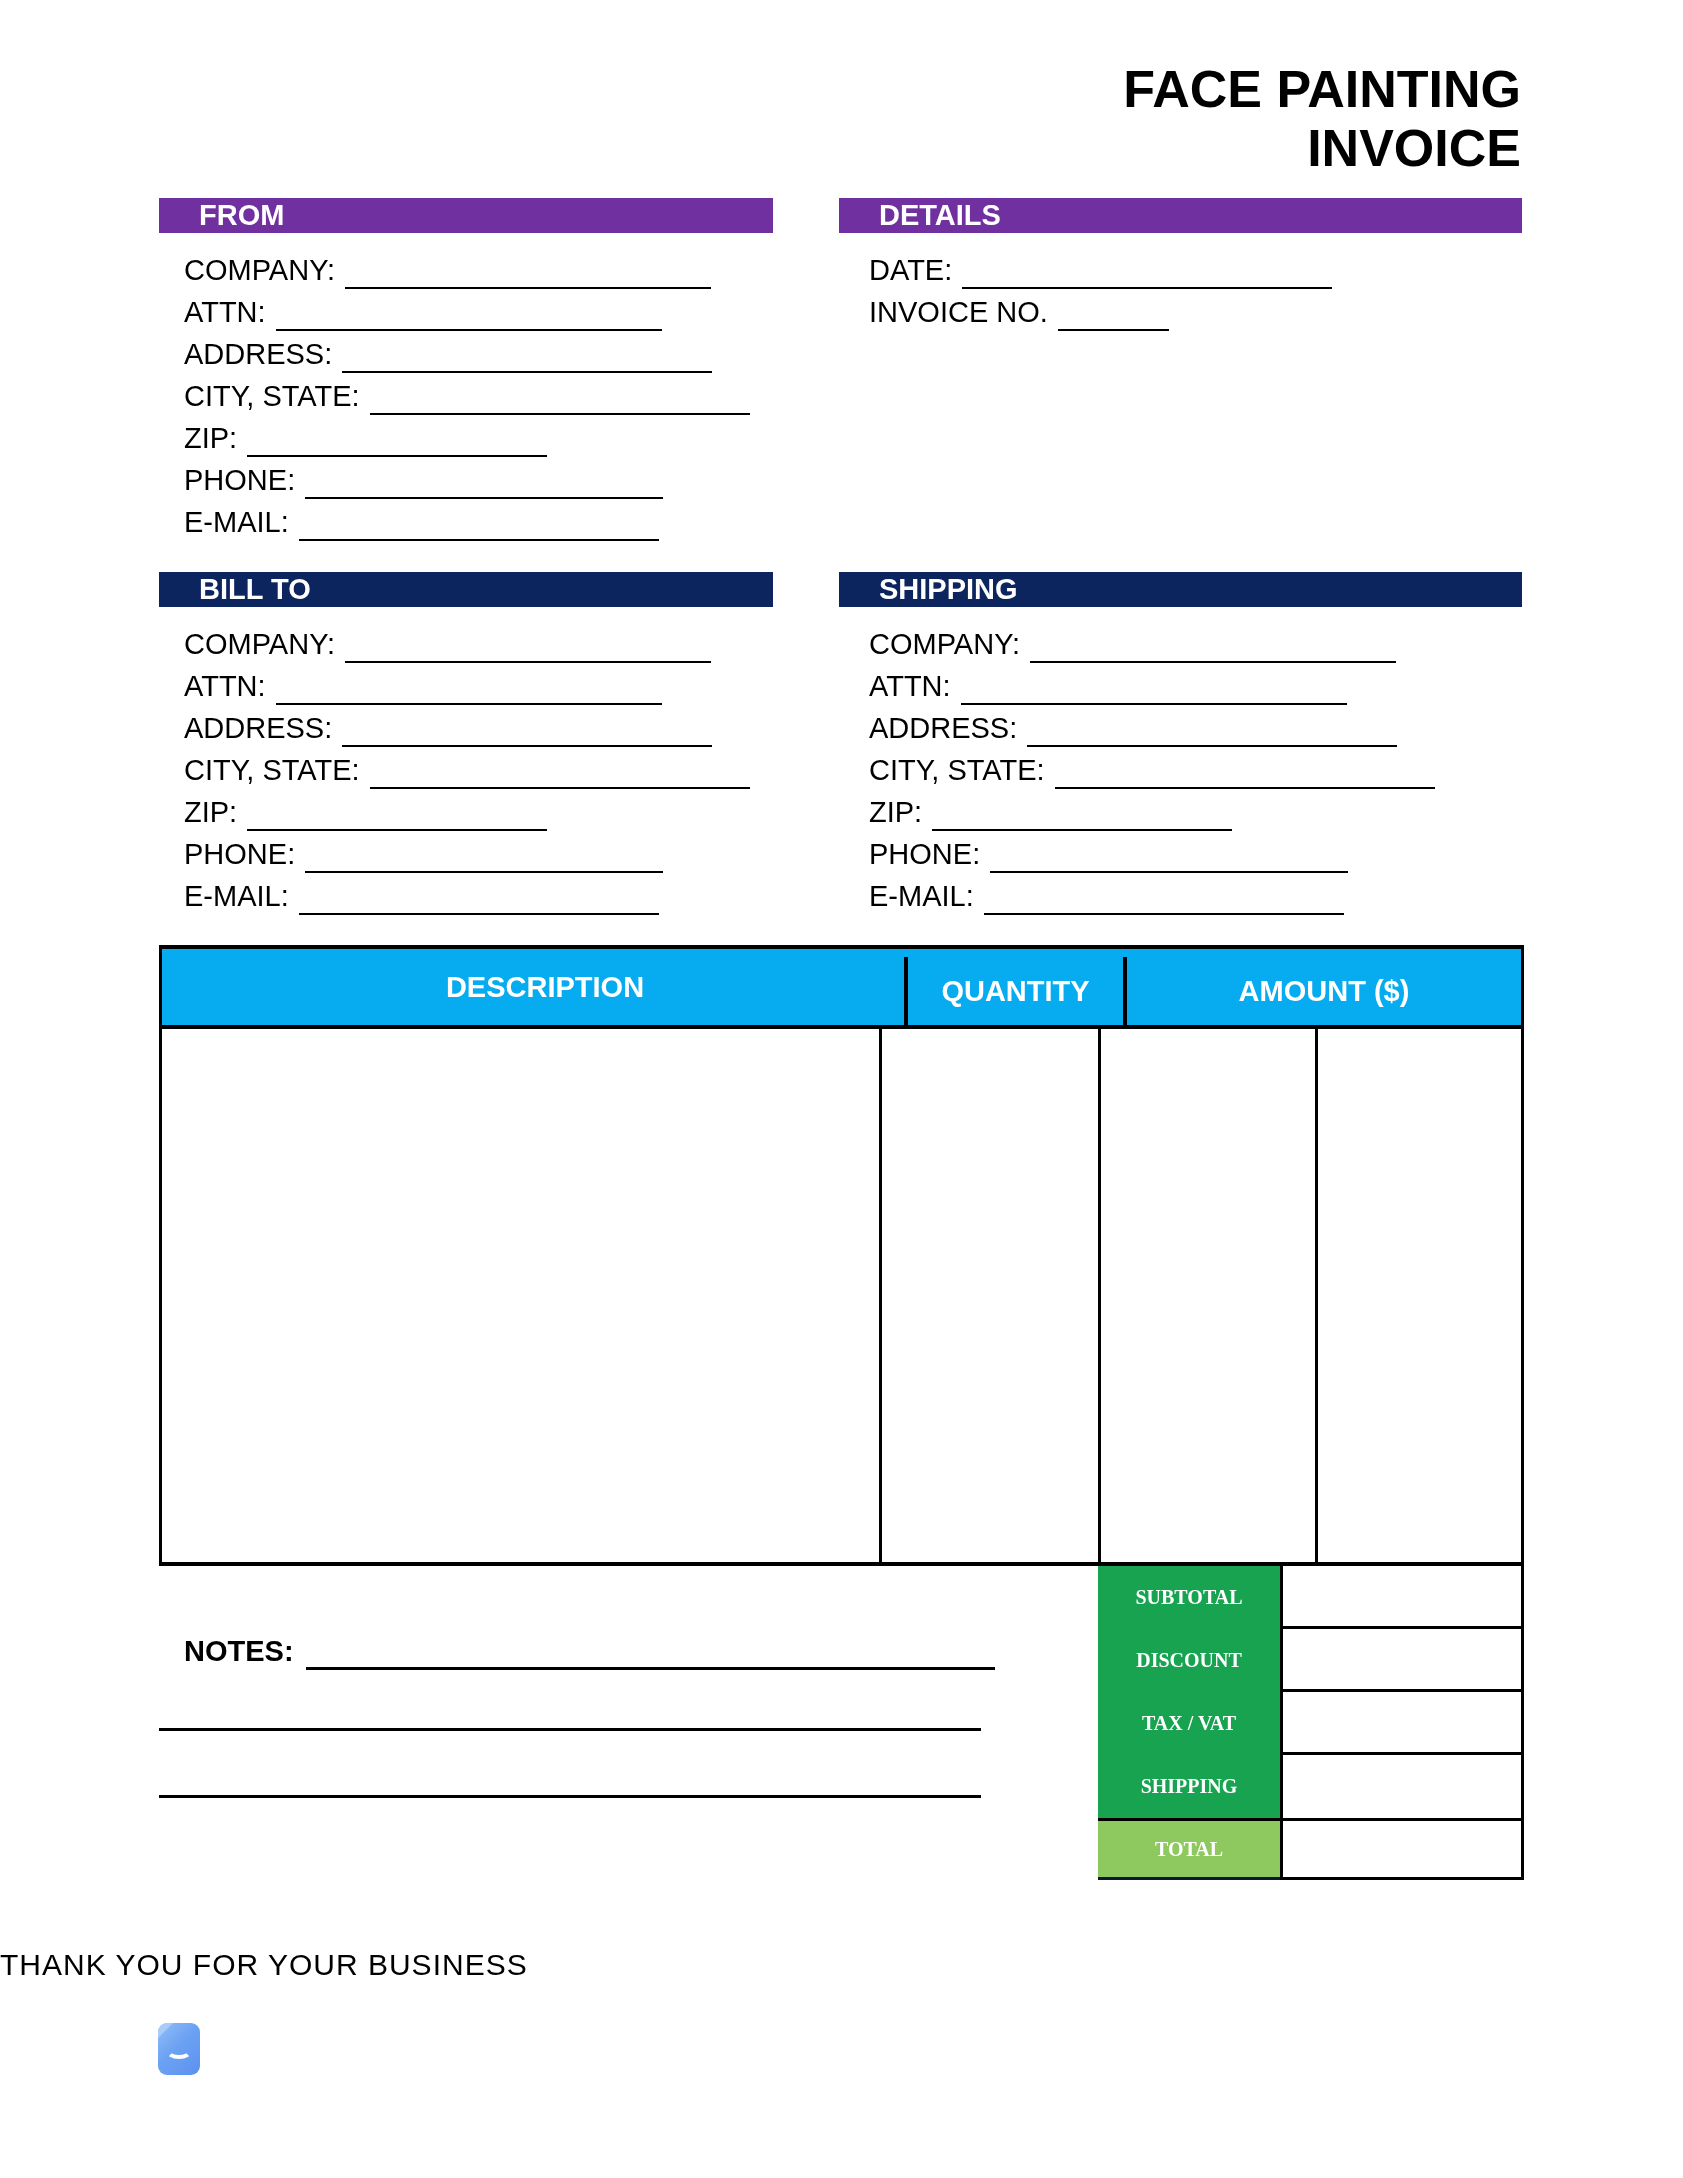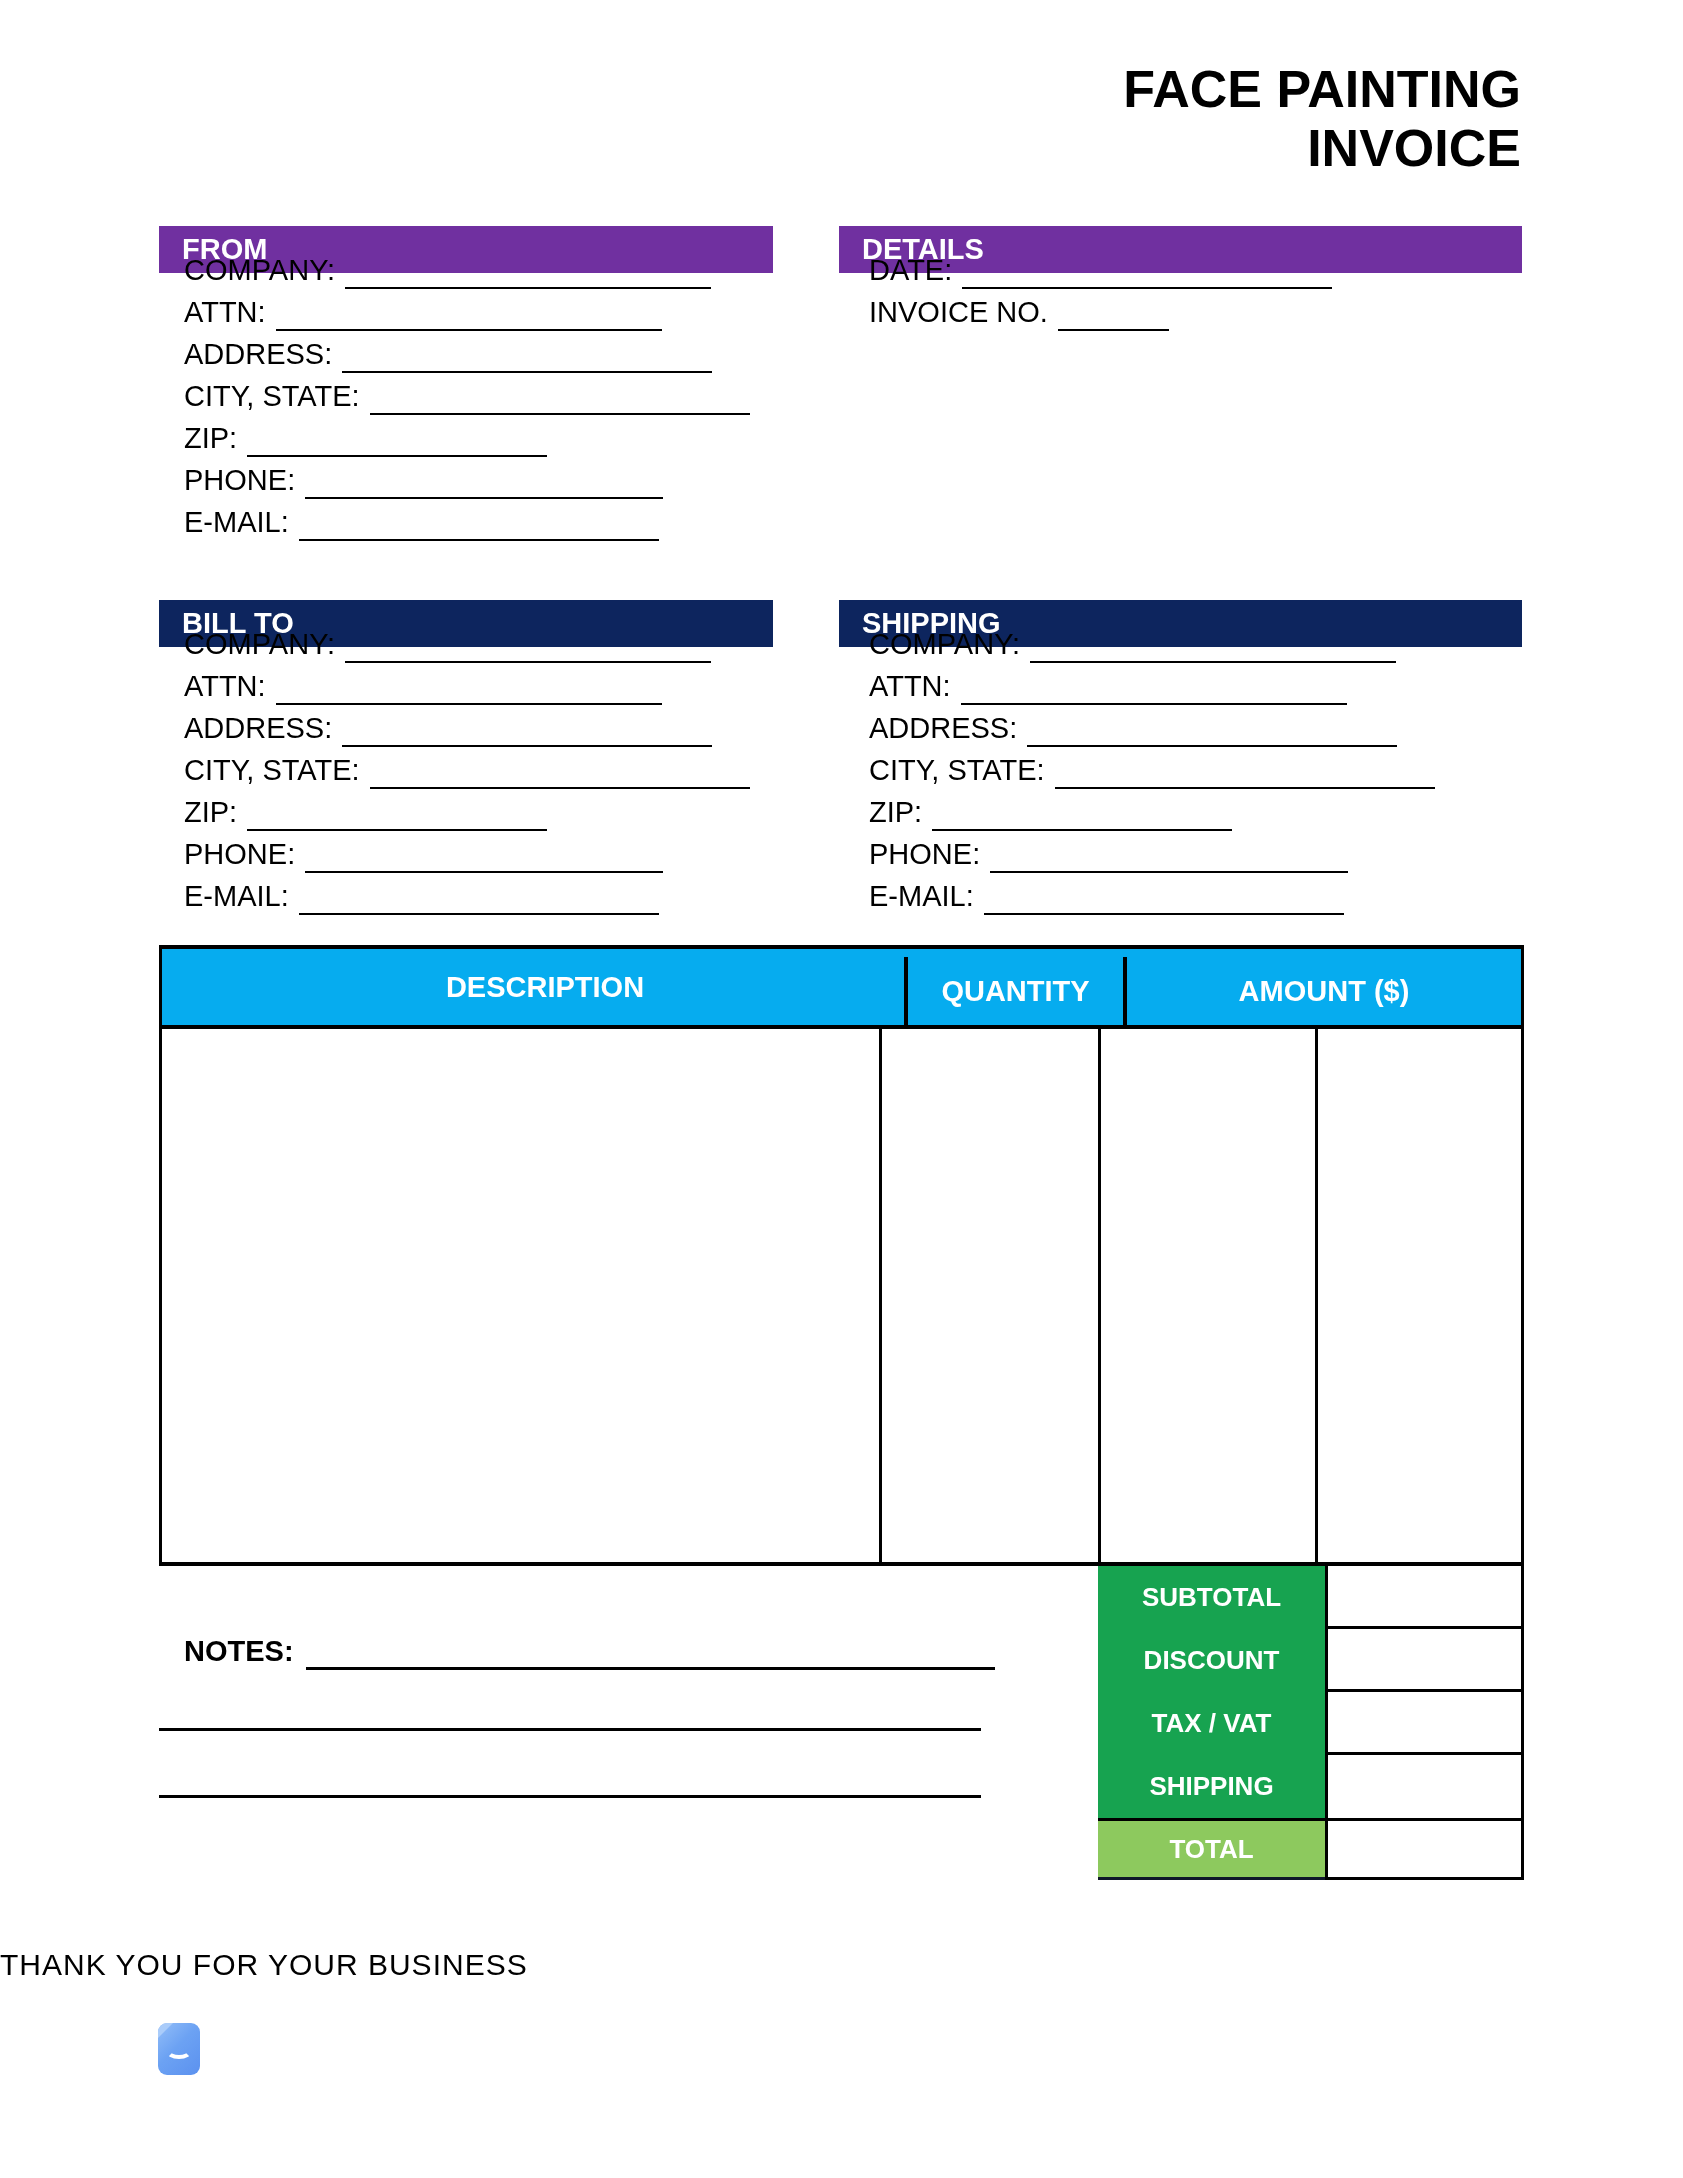--- a/index.html
+++ b/index.html
@@ -7,23 +7,23 @@
     position:relative; width:1684px; height:2178px; background:#fff;
     font-family:"Liberation Sans", sans-serif; color:#000; overflow:hidden;
   }
   
   .doc-title {
     position:absolute; top:60px; right:163px; text-align:right;
     font-weight:700; font-size:52px; line-height:59px; color:#000;
   }
   
   .bar {
-    position:absolute; height:47px; box-sizing:border-box;
-    display:flex; align-items:center; padding-left:23px;
-    color:#fff; font-weight:700; font-size:29px;margin-top:28px;
+    position:absolute; height:35px; box-sizing:border-box;
+    display:flex; align-items:center; padding-left:40px;
+    color:#fff; font-weight:700; font-size:29px;
   }
   .bar.purple { background:var(--purple,#7030A0); }
   .bar.navy   { background:var(--navy,#0D255E); }
   #from-bar    { left:159px; top:198px; width:614px; }
   #details-bar { left:839px; top:198px; width:683px; }
   #bill-bar    { left:159px; top:572px; width:614px; }
   #ship-bar    { left:839px; top:572px; width:683px; }
   
   .fields { position:absolute; }
   #from-fields    { left:184px; top:247px; }
@@ -49,22 +49,22 @@
     position:absolute; left:159px; top:1029px; width:1365px; height:537px;
     box-sizing:border-box; border-left:3px solid #000; border-right:3px solid #000;
     border-bottom:4px solid #000; background:#fff;
   }
   .vline { position:absolute; top:0; bottom:0; width:3px; background:#000; }
   .v1 { left:717px; } .v2 { left:936px; } .v3 { left:1153px; }
   
   .totals { position:absolute; left:1098px; top:1566px; width:426px; }
   .trow { display:flex; height:63px; box-sizing:border-box; }
   .tlabel {
-    width:227px; box-sizing:border-box; display:flex; align-items:center; justify-content:center;
-    color:#fff; font-weight:700; font-size:26px; background:var(--green,#17A350);
+    width:182px; box-sizing:border-box; display:flex; align-items:center; justify-content:center;
+    color:#fff; font-weight:700; font-size:20px; background:var(--green,#17A350);font-family:Liberation Serif, serif;
   }
   .tvalue {
     flex:1; box-sizing:border-box; background:#fff;
     border-left:3px solid #000; border-right:3px solid #000; border-bottom:3px solid #000;
     font-size:28px; display:flex; align-items:center; justify-content:flex-end; padding-right:10px;
   }
   .trow.total-row { border-top:3px solid #000; height:62px; }
   .trow.total-row .tlabel { background:var(--light_green,#8DC95E); border-bottom:3px solid #0f172a; }
   .trow.total-row .tvalue { border-bottom:3px solid #000; }
   .trow.last-green .tvalue { border-bottom:none; }

